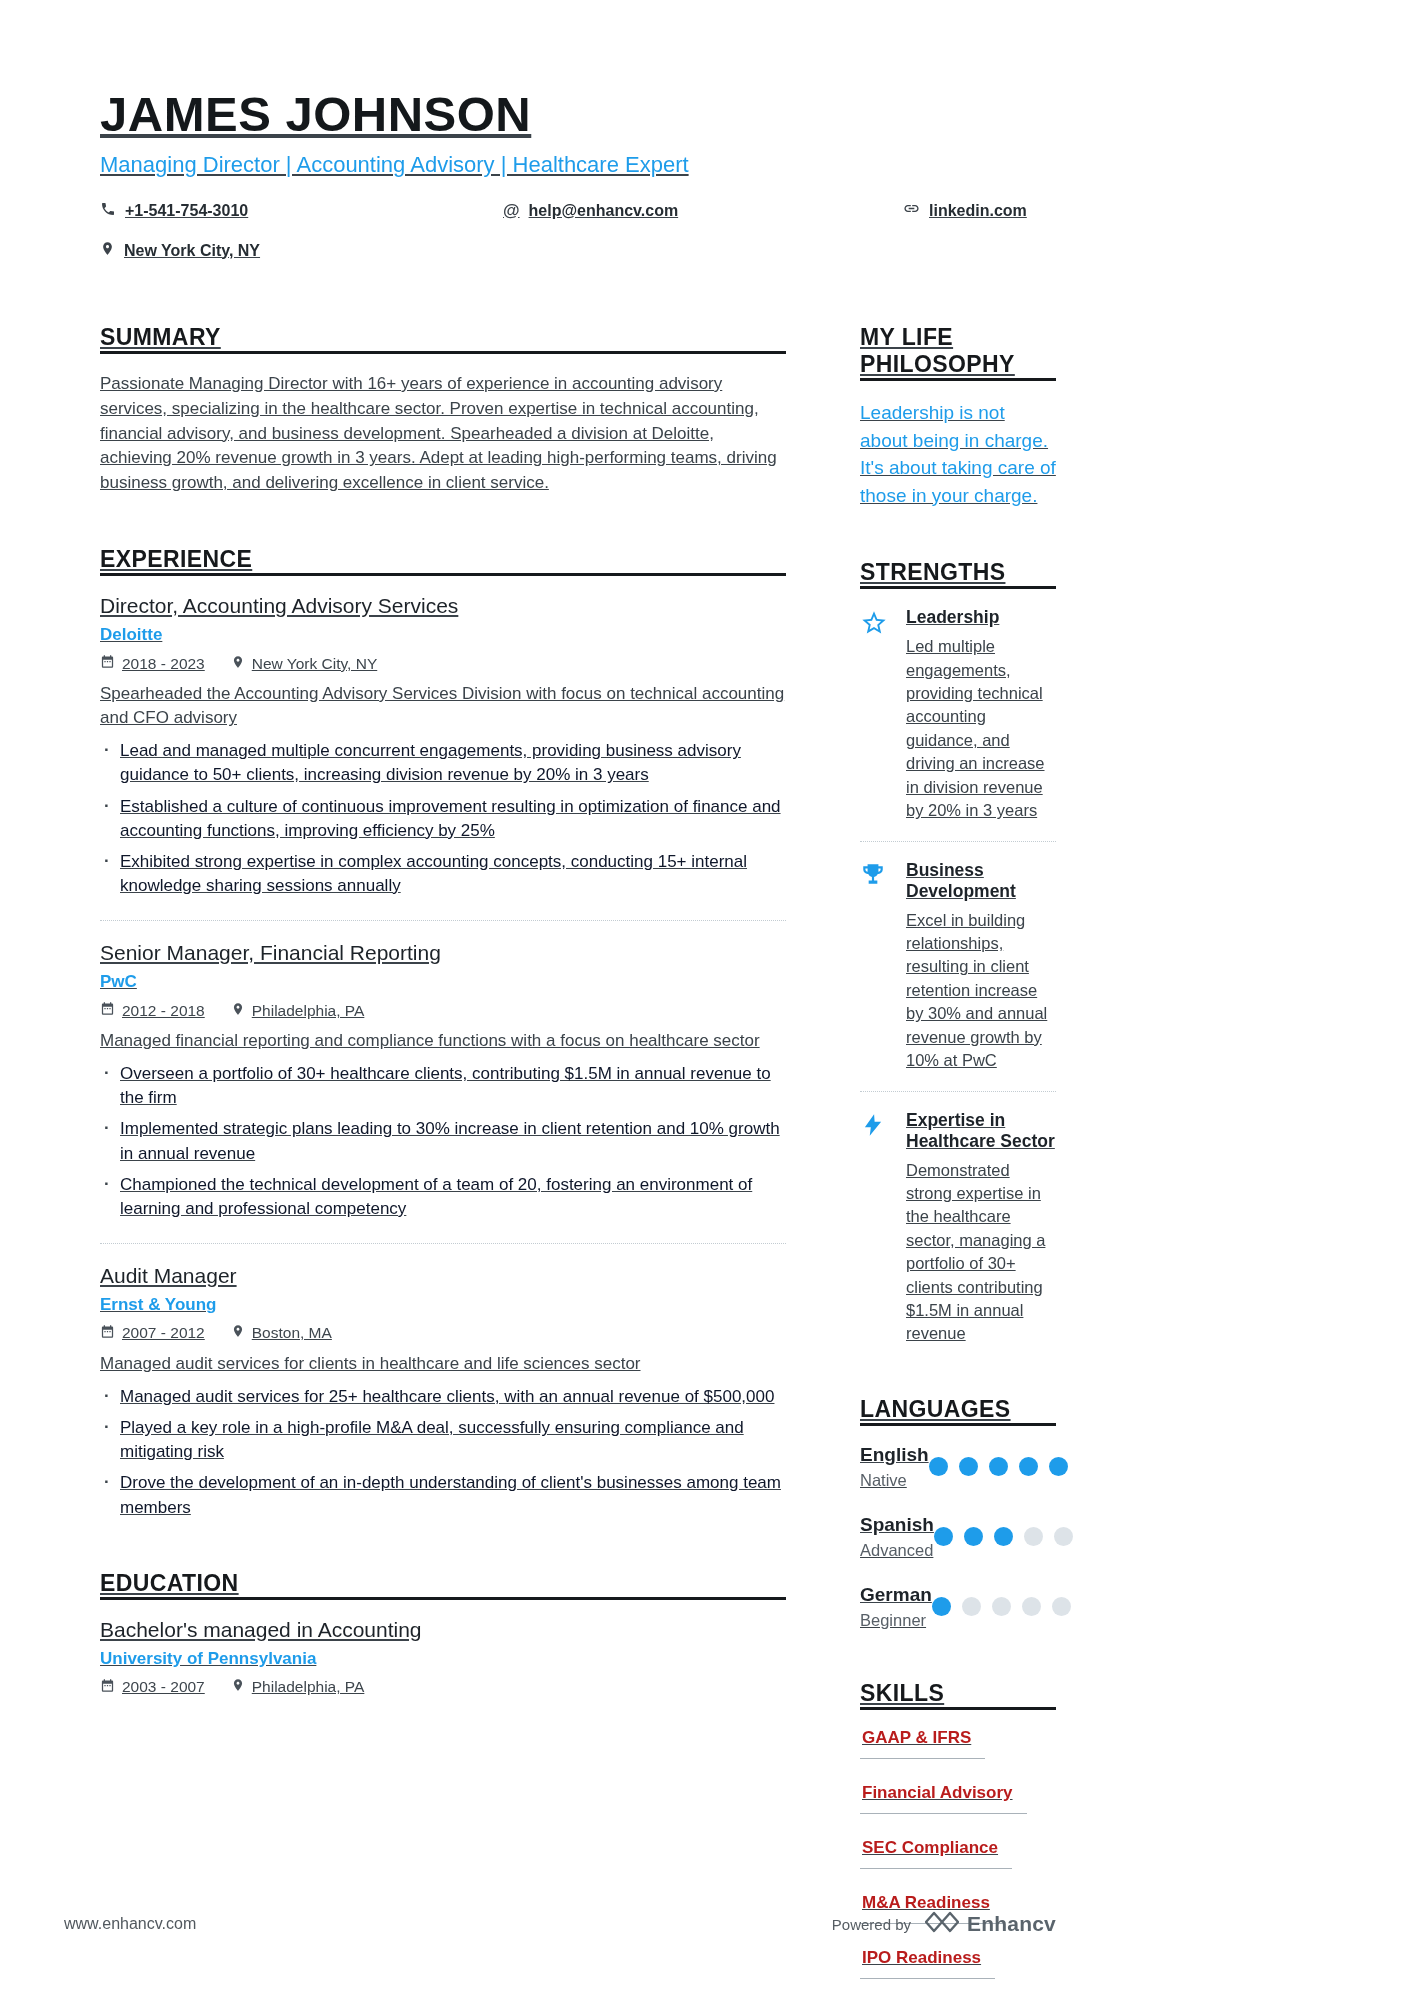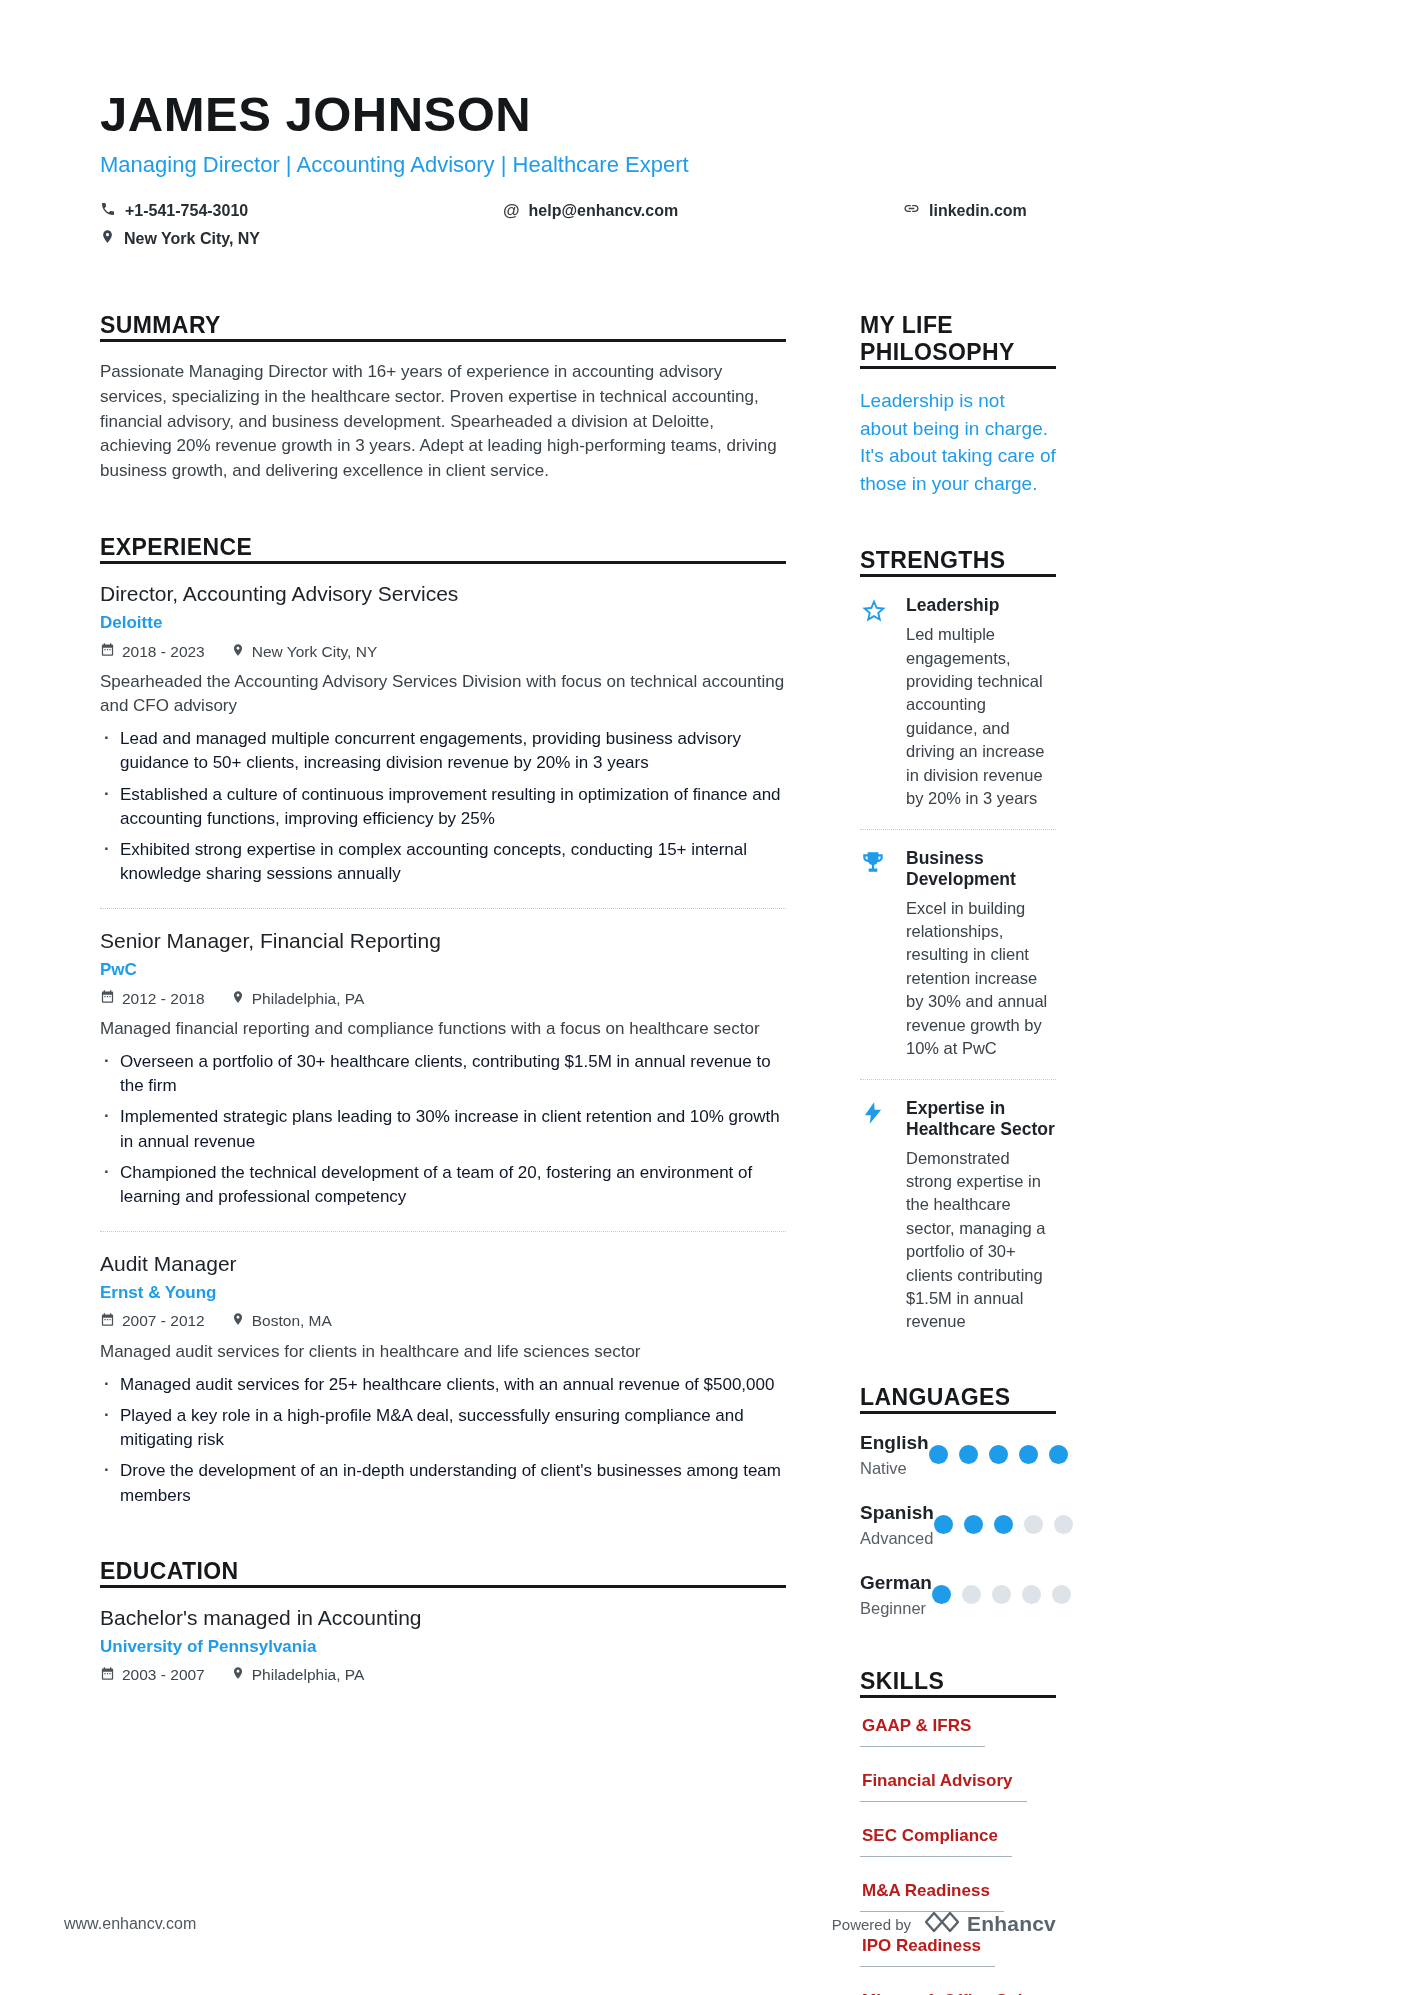--- a/index.html
+++ b/index.html
@@ -6,41 +6,42 @@
   * { box-sizing: border-box; }
   html, body { margin: 0; padding: 0; background: #ffffff; }
   .page {
     position: relative;
     width: 1146px;
     height: 1995px;
     background: #ffffff;
     font-family: "Liberation Sans", sans-serif;
     color: #3b434a;
     overflow: hidden;
+    text-decoration: underline;
   }
   .content { padding: 86px 90px 0 100px; }
 
   
   .name {
     margin: 0 0 10px 0;
     font-size: 49px;
     font-weight: 800;
     letter-spacing: 0.5px;
     color: #14181b;
   }
   .headline {
     margin: 0 0 22px 0;
     font-size: 22px;
     font-weight: 500;
     color: var(--accent);
   }
   .contact-grid {
     display: grid;
     grid-template-columns: 403px 400px auto;
-    row-gap: 8px;
+    row-gap: 20px;
     align-items: center;
     font-size: 16px;
     font-weight: 700;
     color: #262d33;
   }
   .contact-item { display: flex; align-items: center; gap: 9px; }
   .contact-item svg { flex: 0 0 auto; }
   .at-glyph { font-size: 17px; font-weight: 700; color: #3c434a; }
 
   

